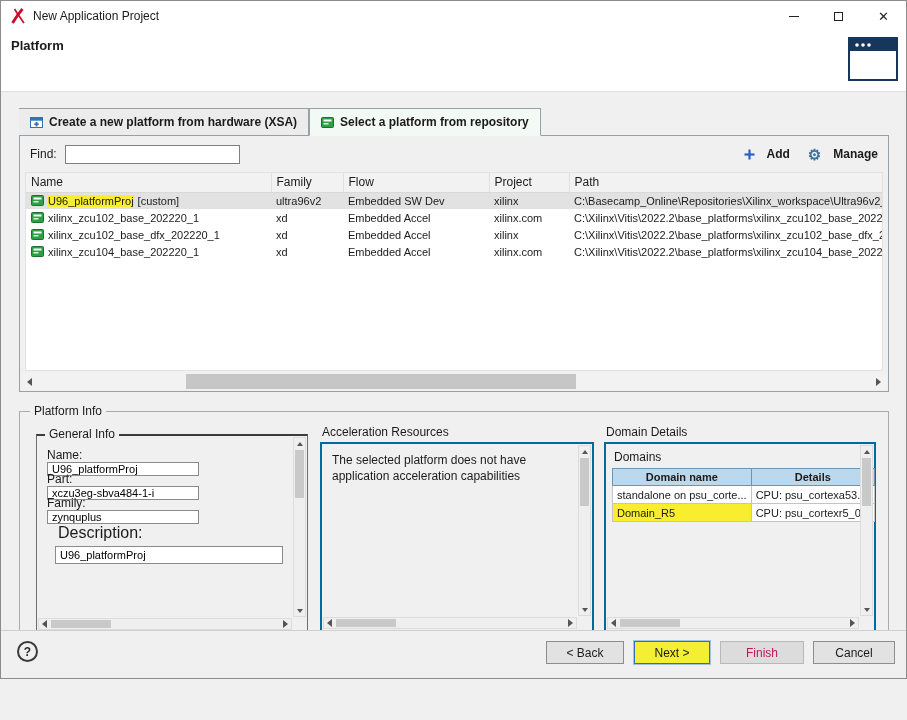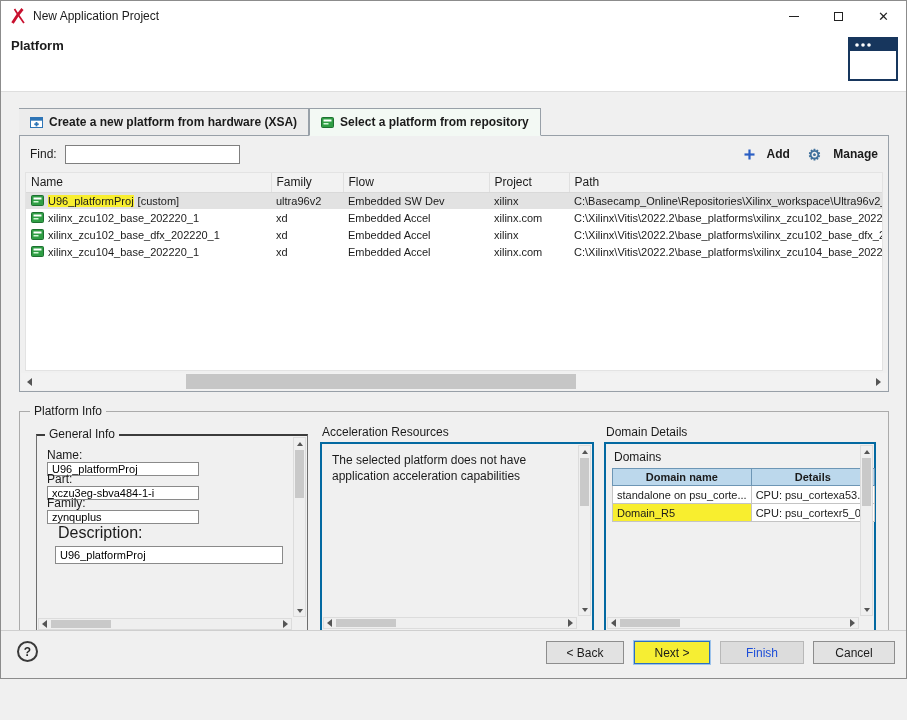--- a/index.html
+++ b/index.html
@@ -89,21 +89,21 @@
   .domains th { background:#bcd8ec; border:1px solid #6d96b5; font-size:11px; font-weight:bold; text-align:center; height:17px; padding:0 3px; white-space:nowrap; overflow:hidden; }
   .domains td { background:#fff; border:1px solid #c4c4c4; font-size:11px; height:18px; padding:0 4px; white-space:nowrap; overflow:hidden; }
   .domains td.hl-cell { background:#f8ee2f; }
 
   
   .footer { position:absolute; left:0; right:0; bottom:0; height:48px; border-top:1px solid #cfcfcf; background:#f0f0f0; }
   .help-btn { position:absolute; left:16px; top:10px; width:21px; height:21px; border:2px solid #3a3a3a; border-radius:50%; display:flex; align-items:center; justify-content:center; font-weight:bold; font-size:12px; color:#2a2a2a; background:#f0f0f0; }
   .btn { position:absolute; top:10px; height:23px; display:flex; align-items:center; justify-content:center; font-size:12px; background:#e2e2e2; border:1px solid #8d8d8d; }
   .btn-back { left:545px; width:78px; }
   .btn-next { left:633px; width:76px; background:#f6ee33; border:1px solid #2f6fbd; box-shadow:0 0 0 1px #9cc3ec; }
-  .btn-finish { left:719px; width:84px; color:#1d4ed8; background:#dcdcdc; border-color:#b8b8b8; }
+  .btn-finish { left:719px; width:84px; color:#be185d; background:#dcdcdc; border-color:#b8b8b8; }
   .btn-cancel { left:812px; width:82px; }
 </style>
 </head>
 <body>
 
 <div class="window">
 
   <div class="titlebar">
     <span class="app-logo">
       <svg width="17" height="16" viewBox="0 0 17 16">

